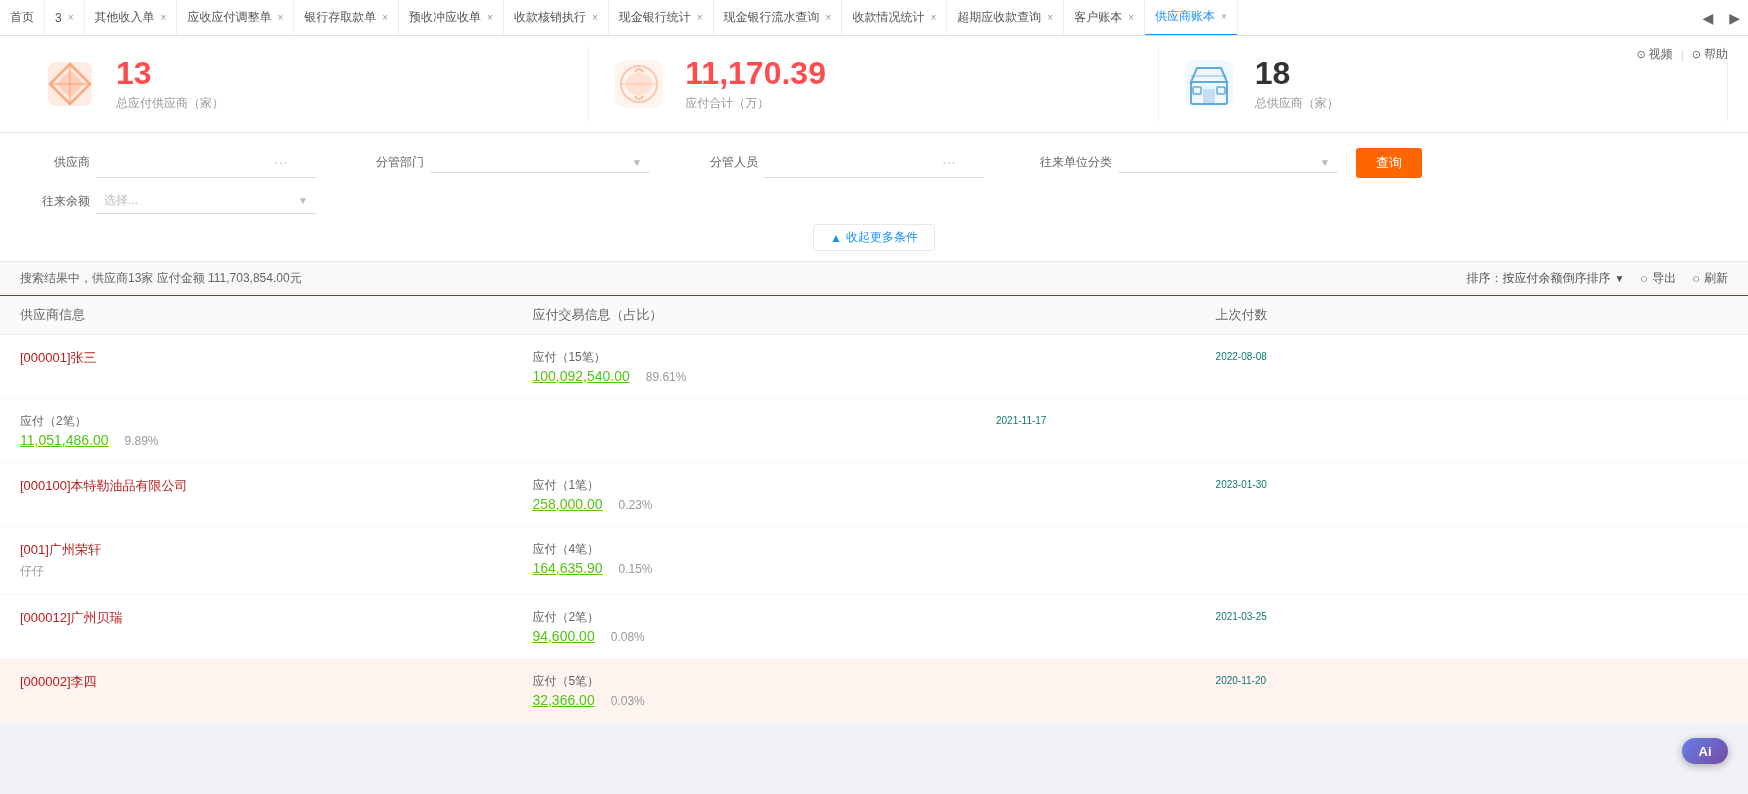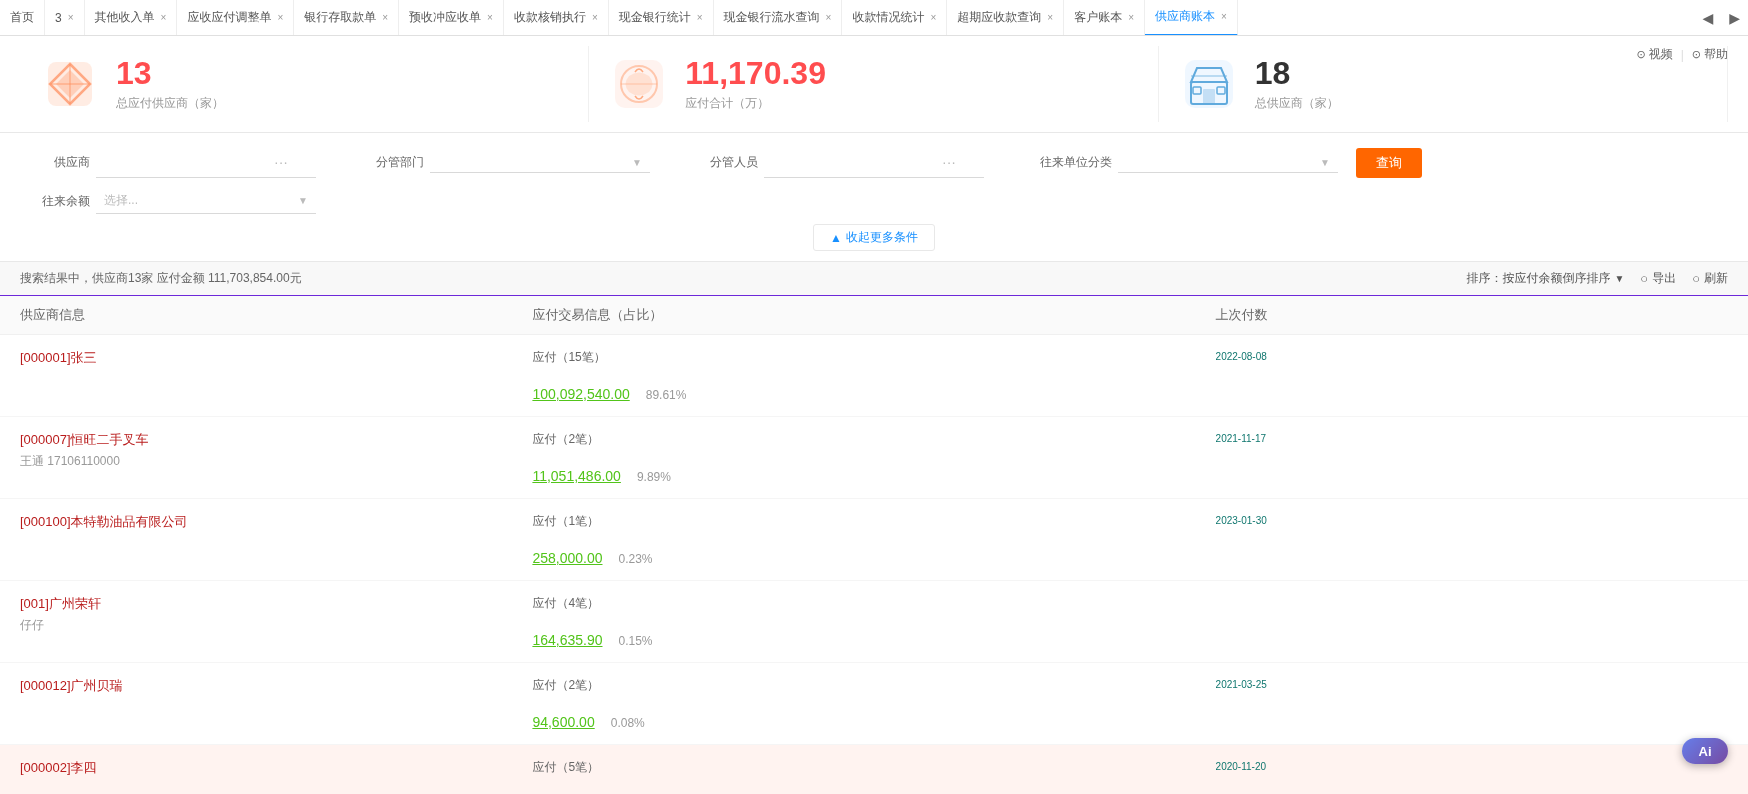--- a/index.html
+++ b/index.html
@@ -94,21 +94,21 @@
     .col-last-payment { flex: 3; }
 
     .table-row {
       display: flex; padding: 14px 20px; border-bottom: 1px solid #f5f5f5;
       align-items: flex-start; transition: background 0.2s;
     }
     .table-row.highlighted { background: #fff3f0; }
     .supplier-link { color: #b91c1c; text-decoration: none; cursor: pointer; font-size: 13px; }
     .supplier-sub { font-size: 12px; color: #999; margin-top: 4px; }
     .transaction-type { font-size: 12px; color: #666; }
-    .transaction-amount { font-size: 14px; color: #52c41a; cursor: pointer; margin-top: 20px; text-decoration: underline; }
+    .transaction-amount { font-size: 14px; color: #52c41a; cursor: pointer; margin-top: 2px; text-decoration: underline; }
     .transaction-pct { font-size: 12px; color: #999; margin-left: 16px; }
     .transaction-row { display: flex; align-items: baseline; }
     .last-payment { font-size: 10px; color: #0f766e; }
 
     
     ::-webkit-scrollbar { width: 6px; height: 6px; }
     ::-webkit-scrollbar-thumb { background: #ccc; border-radius: 3px; }
   </style>
 </head>
 <body>
@@ -326,24 +326,20 @@
         <div class="transaction-row">
           <a class="transaction-amount">100,092,540.00</a>
           <span class="transaction-pct">89.61%</span>
         </div>
       </div>
       <div class="col-last-payment">
         <span class="last-payment">2022-08-08</span>
       </div>
       </div>
       <div class="table-row">
-      <div class="col-supplier">
-        <a class="supplier-link">[000007]恒旺二手叉车</a>
-        <div class="supplier-sub">王通  17106110000</div>
-      </div>
       <div class="col-transaction">
         <div class="transaction-type">应付（2笔）</div>
         <div class="transaction-row">
           <a class="transaction-amount">11,051,486.00</a>
           <span class="transaction-pct">9.89%</span>
         </div>
       </div>
       <div class="col-last-payment">
         <span class="last-payment">2021-11-17</span>
       </div>

